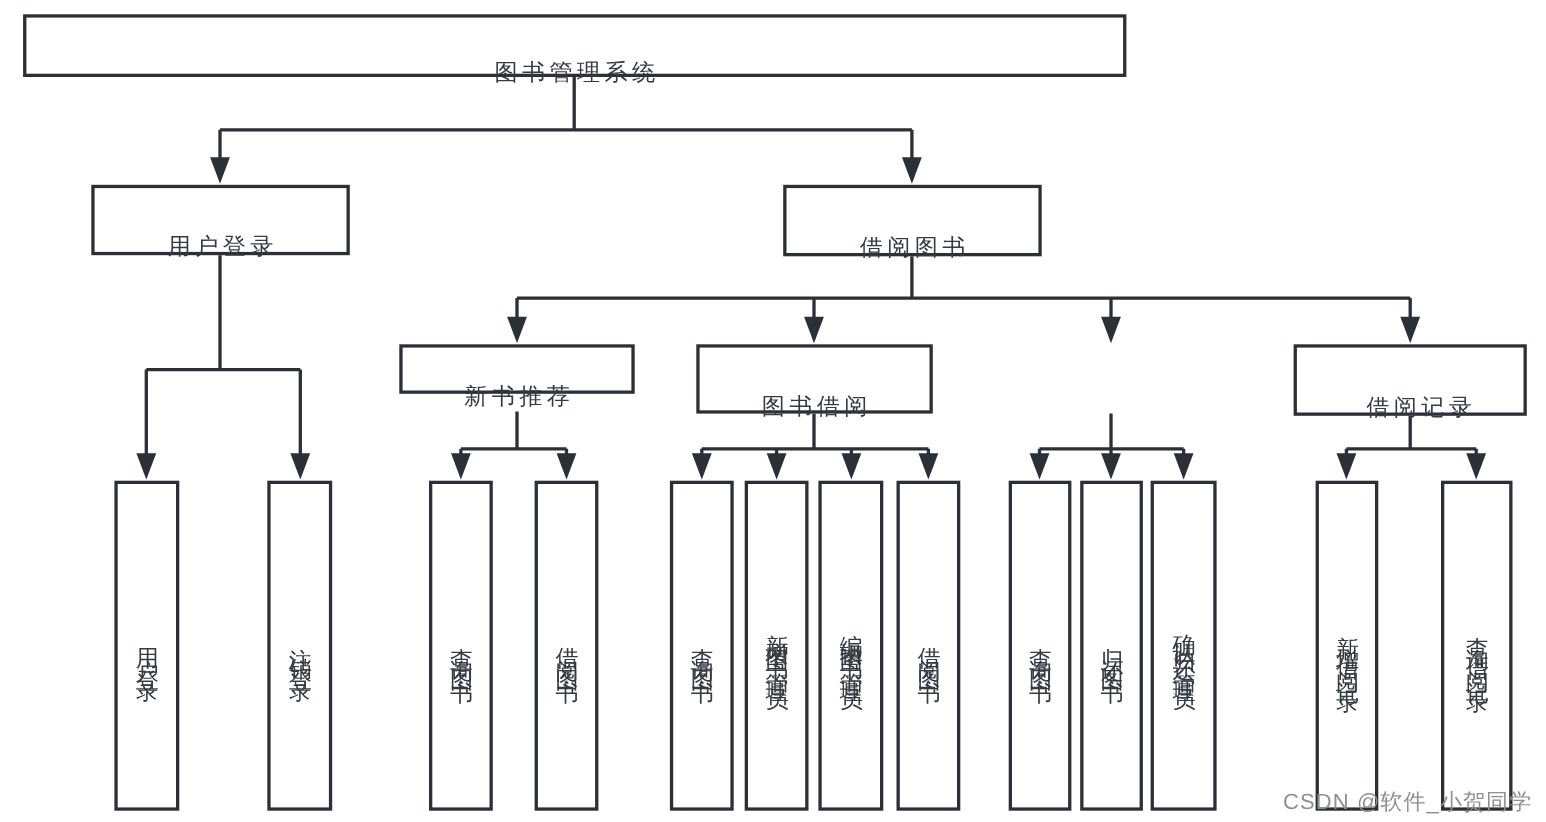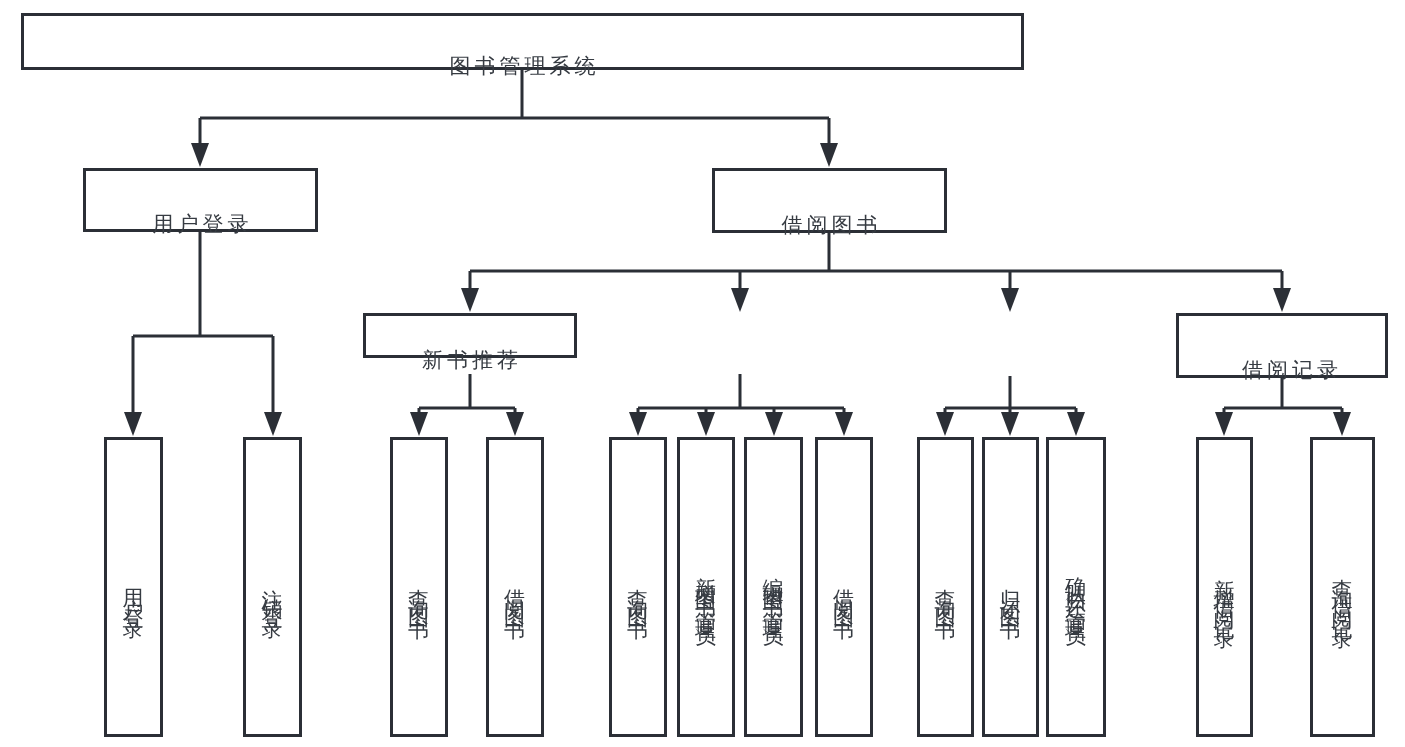--- a/index.html
+++ b/index.html
@@ -145,20 +145,23 @@
   <div class="node n-user-login">
     <span class="hlabel">用户登录</span>
   </div>
   <div class="node n-book-mgmt">
     <span class="hlabel">借阅图书</span>
   </div>
 
   <div class="node n-new-book">
     <span class="hlabel">新书推荐</span>
   </div>
+  <div class="node n-book-borrow">
+    <span class="hlabel">图书借阅</span>
+  </div>
   <div class="node n-borrow-records">
     <span class="hlabel">借阅记录</span>
   </div>
 
   <div class="node vnode l-user-login">
     <span class="vlabel">用户登录</span>
   </div>
   <div class="node vnode l-logout">
     <span class="vlabel">注销登录</span>
   </div>
@@ -193,14 +196,15 @@
     <span class="vlabel long">确认归还（管理员）</span>
   </div>
 
   <div class="node vnode l-br-add">
     <span class="vlabel">新增借阅记录</span>
   </div>
   <div class="node vnode l-br-query">
     <span class="vlabel">查询借阅记录</span>
   </div>
 
+  <div class="watermark">CSDN @软件_小贺同学</div>
 
 </div>
 
 </body></html>

